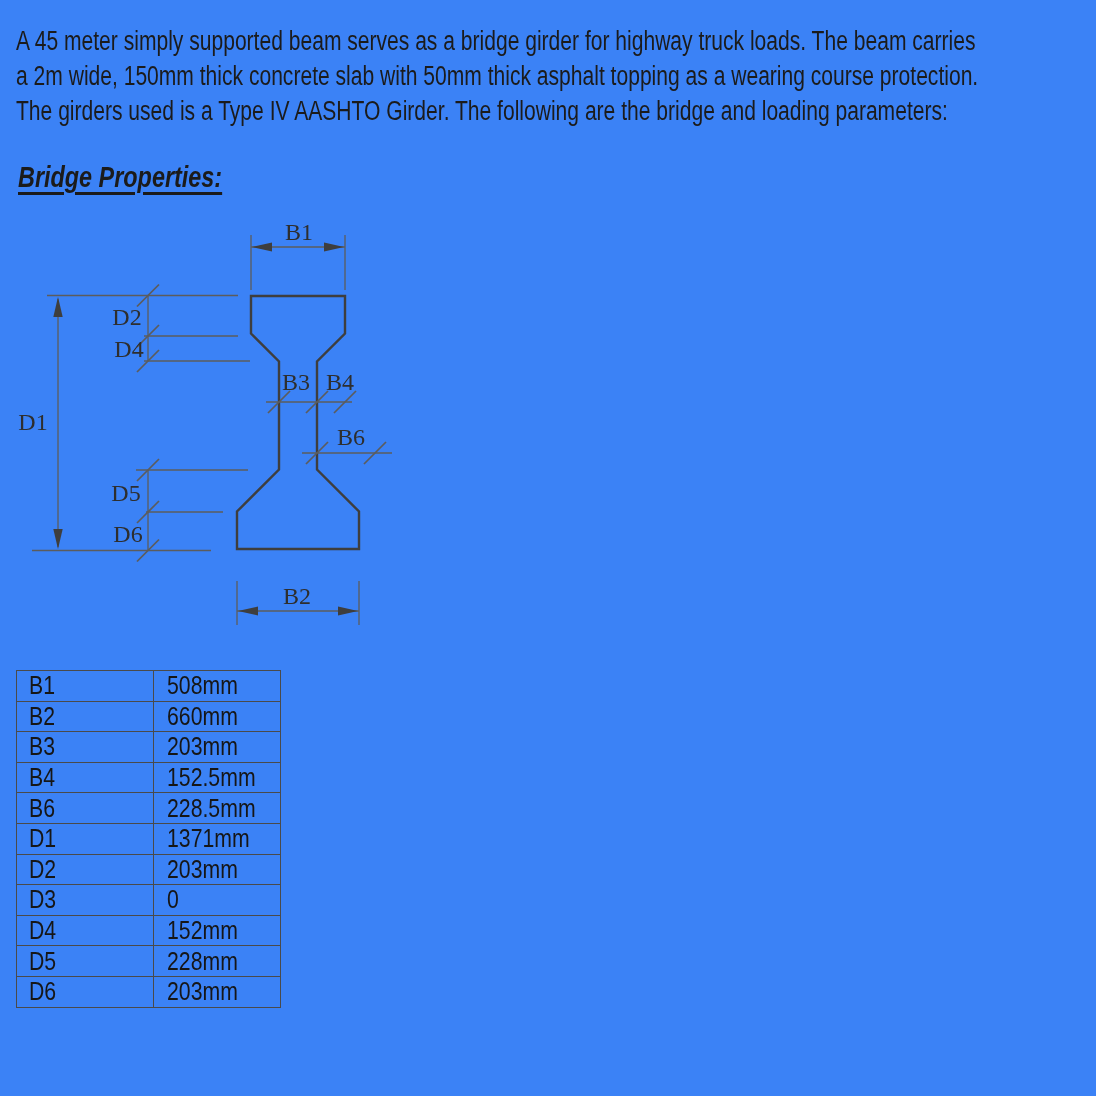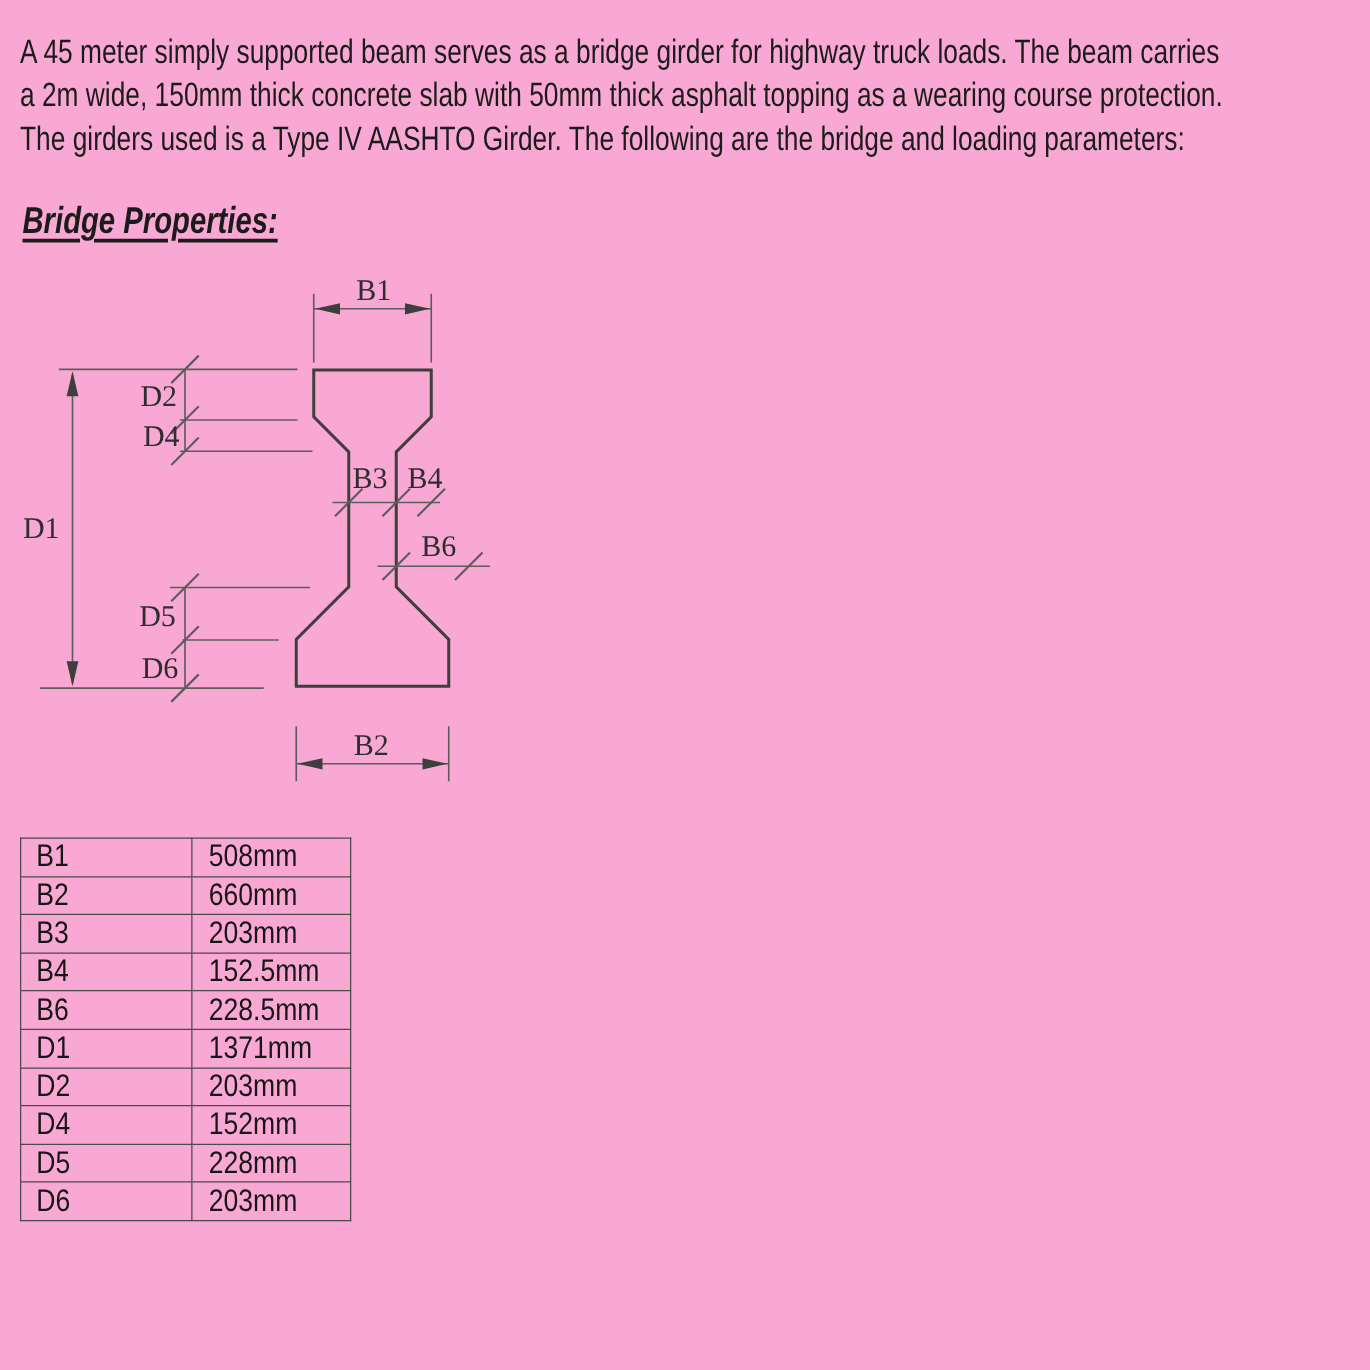--- a/index.html
+++ b/index.html
@@ -1,17 +1,17 @@
 <!DOCTYPE html>
 <html><head>
 <meta charset="utf-8">
 <style>
   html,body { margin:0; padding:0; background:#ffffff; }
   .page {
-    position:relative; width:1096px; height:1096px; background:#f9a8d4;
+    position:relative; width:1096px; height:1096px; background:#3b82f6;
     font-family:"Liberation Sans", sans-serif; color:#1b1b1b; overflow:hidden;
   }
   .cond { display:inline-block; transform:scaleX(0.78); transform-origin:0 50%; white-space:nowrap; }
   .condT { display:inline-block; transform:scaleX(0.85); transform-origin:0 50%; white-space:nowrap; }
   .intro { position:absolute; left:16px; top:24px; font-size:27px; line-height:35px; }
   .heading {
     position:absolute; left:18px; top:160px; font-size:30px; font-weight:bold; font-style:italic;
     text-decoration:underline; text-decoration-thickness:2.5px; text-underline-offset:5px;
   }
   svg.diagram { position:absolute; left:0; top:208px; width:450px; height:440px; }
@@ -132,20 +132,24 @@
       </tr>
       <tr>
         <td class="p"><span class="condT">D1</span></td>
         <td class="v"><span class="condT">1371mm</span></td>
       </tr>
       <tr>
         <td class="p"><span class="condT">D2</span></td>
         <td class="v"><span class="condT">203mm</span></td>
       </tr>
       <tr>
+        <td class="p"><span class="condT">D3</span></td>
+        <td class="v"><span class="condT">0</span></td>
+      </tr>
+      <tr>
         <td class="p"><span class="condT">D4</span></td>
         <td class="v"><span class="condT">152mm</span></td>
       </tr>
       <tr>
         <td class="p"><span class="condT">D5</span></td>
         <td class="v"><span class="condT">228mm</span></td>
       </tr>
       <tr>
         <td class="p"><span class="condT">D6</span></td>
         <td class="v"><span class="condT">203mm</span></td>

